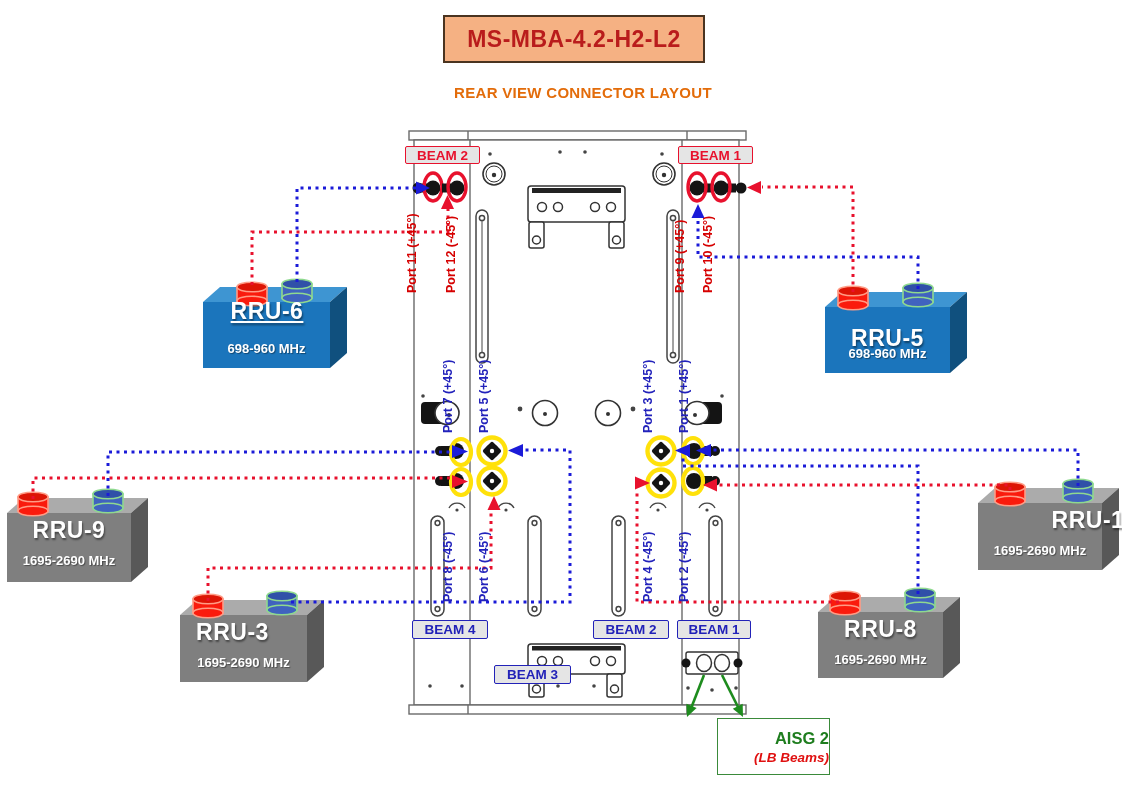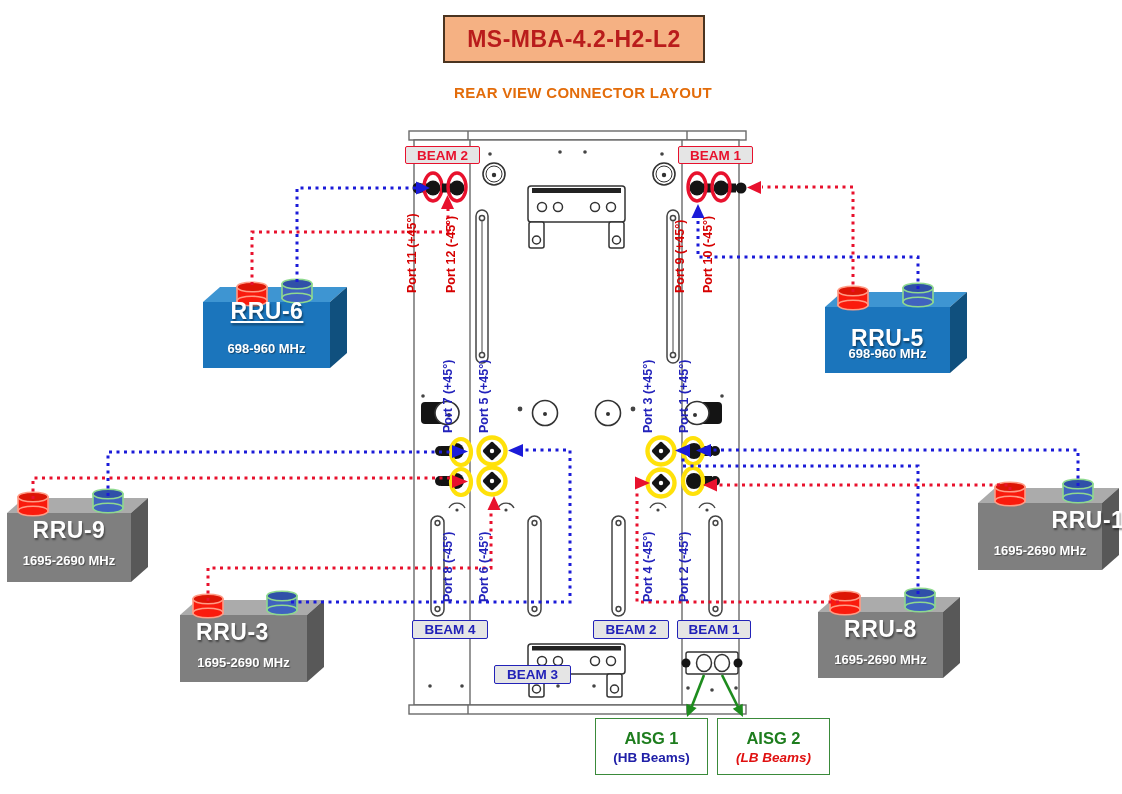--- a/index.html
+++ b/index.html
@@ -421,22 +421,18 @@
 
 <div class="rruname" style="left:180px;top:619px;width:105px;">RRU-3</div>
 <div class="rrufreq" style="left:180px;top:655px;width:127px;">1695-2690 MHz</div>
 
 <div class="rruname" style="left:818px;top:616px;width:125px;">RRU-8</div>
 <div class="rrufreq" style="left:818px;top:652px;width:125px;">1695-2690 MHz</div>
 
 <div class="rruname" style="left:1024px;top:507px;width:128px;">RRU-1</div>
 <div class="rrufreq" style="left:978px;top:543px;width:124px;">1695-2690 MHz</div>
 
-<div class="aisgbox" style="left:595px;top:718px;">
-  <div class="aisgname">AISG 1</div>
-  <div class="aisgsub hb">(HB Beams)</div>
-</div>
-<div class="aisgbox" style="left:717px;top:718px;">
+<div class="aisgbox" style="left:717px;top:718px;align-items:flex-end;">
   <div class="aisgname">AISG 2</div>
   <div class="aisgsub lb">(LB Beams)</div>
 </div>
 
 </div>
 
 </body></html>

